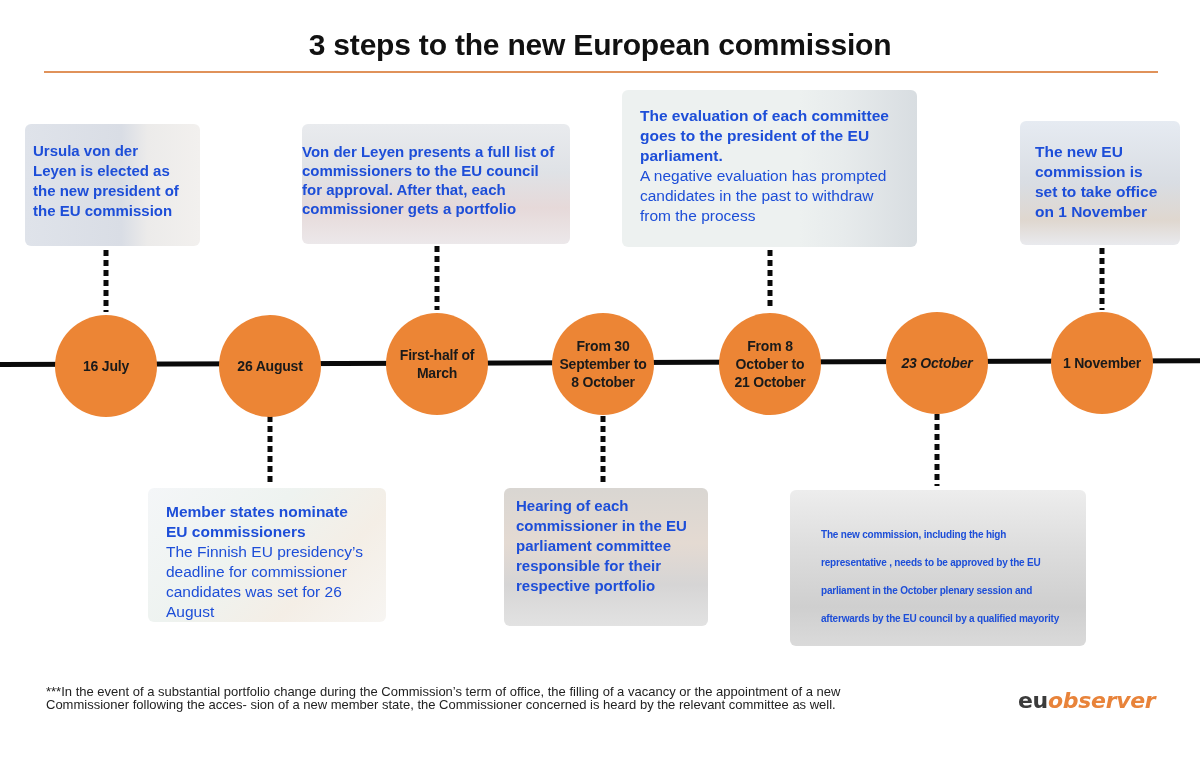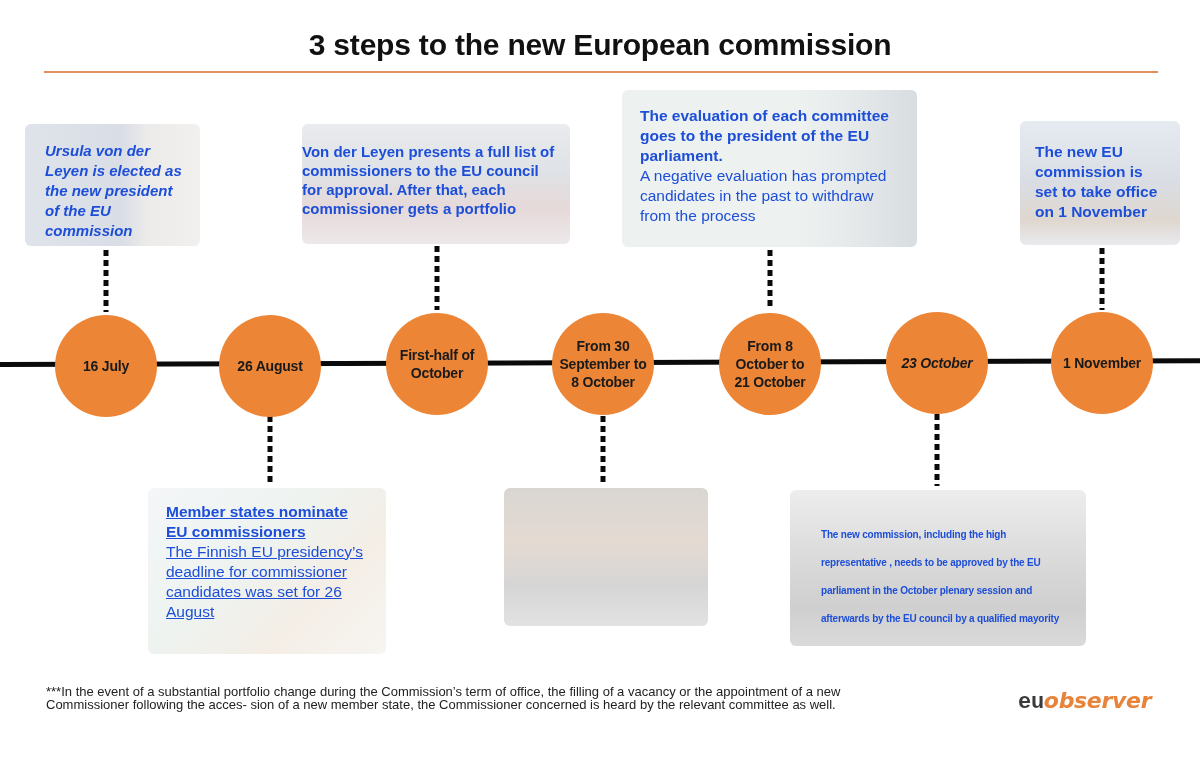--- a/index.html
+++ b/index.html
@@ -57,21 +57,21 @@
 
     .footnote {
       position: absolute; left: 46px; top: 685px; width: 880px;
       font-size: 13px; line-height: 13px; color: #222;
     }
     .logo {
       position: absolute; left: 1018px; top: 688px;
       font-size: 22px; font-weight: bold; letter-spacing: -0.3px;
       font-family: "DejaVu Sans", sans-serif;
     }
-    .logo .eu { color: #3b3b3b; font-family: Liberation Mono, monospace; }
+    .logo .eu { color: #3b3b3b; }
     .logo .obs { color: #e8833a; font-style: italic; }
   </style>
 </head>
 <body>
 
 <div class="title">3 steps to the new European commission</div>
 <div class="title-rule"></div>
 
 <div class="timeline-line"></div>
 
@@ -83,59 +83,62 @@
 <div class="connector" style="left:937px; top:414px; height:72px;"></div>
 <div class="connector" style="left:1102px; top:248px; height:62px;"></div>
 
 <div class="node" style="left:106px; top:366px;">
   <span>16 July</span>
 </div>
 <div class="node" style="left:270px; top:366px;">
   <span>26 August</span>
 </div>
 <div class="node" style="left:437px; top:364px; padding:0 8px;">
-  <span>First-half of October</span>
+  <span>First-half of March</span>
 </div>
 <div class="node" style="left:603px; top:364px; padding:0 4px;">
   <span>From 30 September to 8 October</span>
 </div>
 <div class="node" style="left:770px; top:364px; padding:0 12px;">
   <span>From 8 October to 21 October</span>
 </div>
 <div class="node" style="left:937px; top:363px;font-style:italic;">
   <span>23 October</span>
 </div>
 <div class="node" style="left:1102px; top:363px;">
   <span>1 November</span>
 </div>
 
 <div class="card" style="left:25px; top:124px; width:175px; height:122px;">
   <div class="bg bg-photo-1"></div>
-  <div class="txt" style="padding:17px 0 0 20px; width:160px; font-size:15px; line-height:20px;font-style:italic;">
+  <div class="txt" style="padding:17px 0 0 8px; width:160px; font-size:15px; line-height:20px;">
     <span class="b">Ursula von der Leyen is elected as the new president of the EU commission</span>
   </div>
 </div>
 
-<div class="card" style="left:148px; top:488px; width:238px; height:166px;text-decoration:underline;">
+<div class="card" style="left:148px; top:488px; width:238px; height:134px;">
   <div class="bg bg-photo-5"></div>
   <div class="txt" style="padding:14px 0 0 18px; width:220px; font-size:15.5px; line-height:20px;">
     <span class="b">Member states nominate EU commissioners</span>
     <span class="r">The Finnish EU presidency’s deadline for commissioner candidates was set for 26 August</span>
   </div>
 </div>
 
 <div class="card" style="left:302px; top:124px; width:268px; height:120px;">
   <div class="bg bg-photo-2"></div>
   <div class="txt" style="padding:12px 0 0 0; width:260px; font-size:15px; line-height:19px;margin-top:6px;">
     <span class="b">Von der Leyen presents a full list of commissioners to the EU council for approval. After that, each commissioner gets a portfolio</span>
   </div>
 </div>
 
 <div class="card" style="left:504px; top:488px; width:204px; height:138px;">
   <div class="bg bg-photo-6"></div>
+  <div class="txt" style="padding:8px 0 0 12px; width:196px; font-size:15px; line-height:20px;">
+    <span class="b">Hearing of each commissioner in the EU parliament committee responsible for their respective portfolio</span>
+  </div>
 </div>
 
 <div class="card" style="left:622px; top:90px; width:295px; height:157px;">
   <div class="bg bg-photo-3"></div>
   <div class="txt" style="padding:16px 0 0 18px; width:280px; font-size:15.5px; line-height:20px;">
     <span class="b">The evaluation of each committee goes to the president of the EU parliament.</span>
     <span class="r">A negative evaluation has prompted candidates in the past to withdraw from the process</span>
   </div>
 </div>
 

